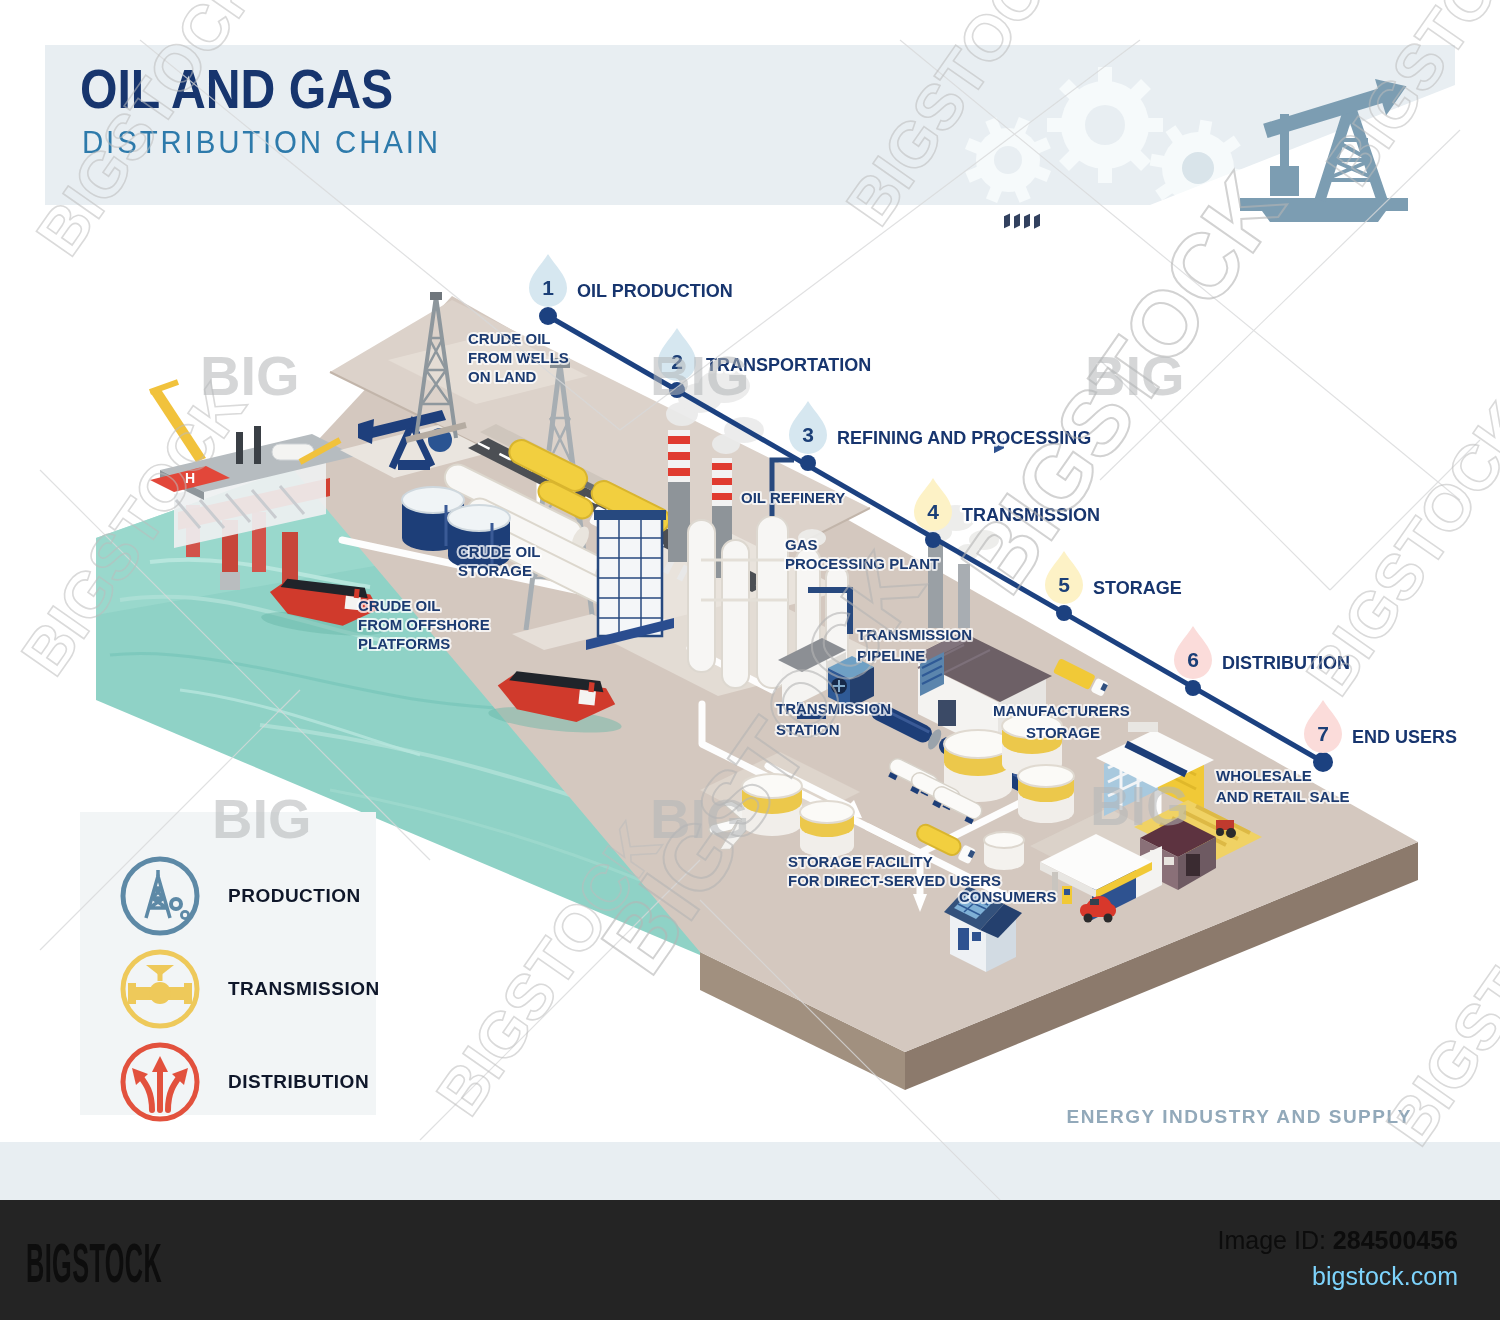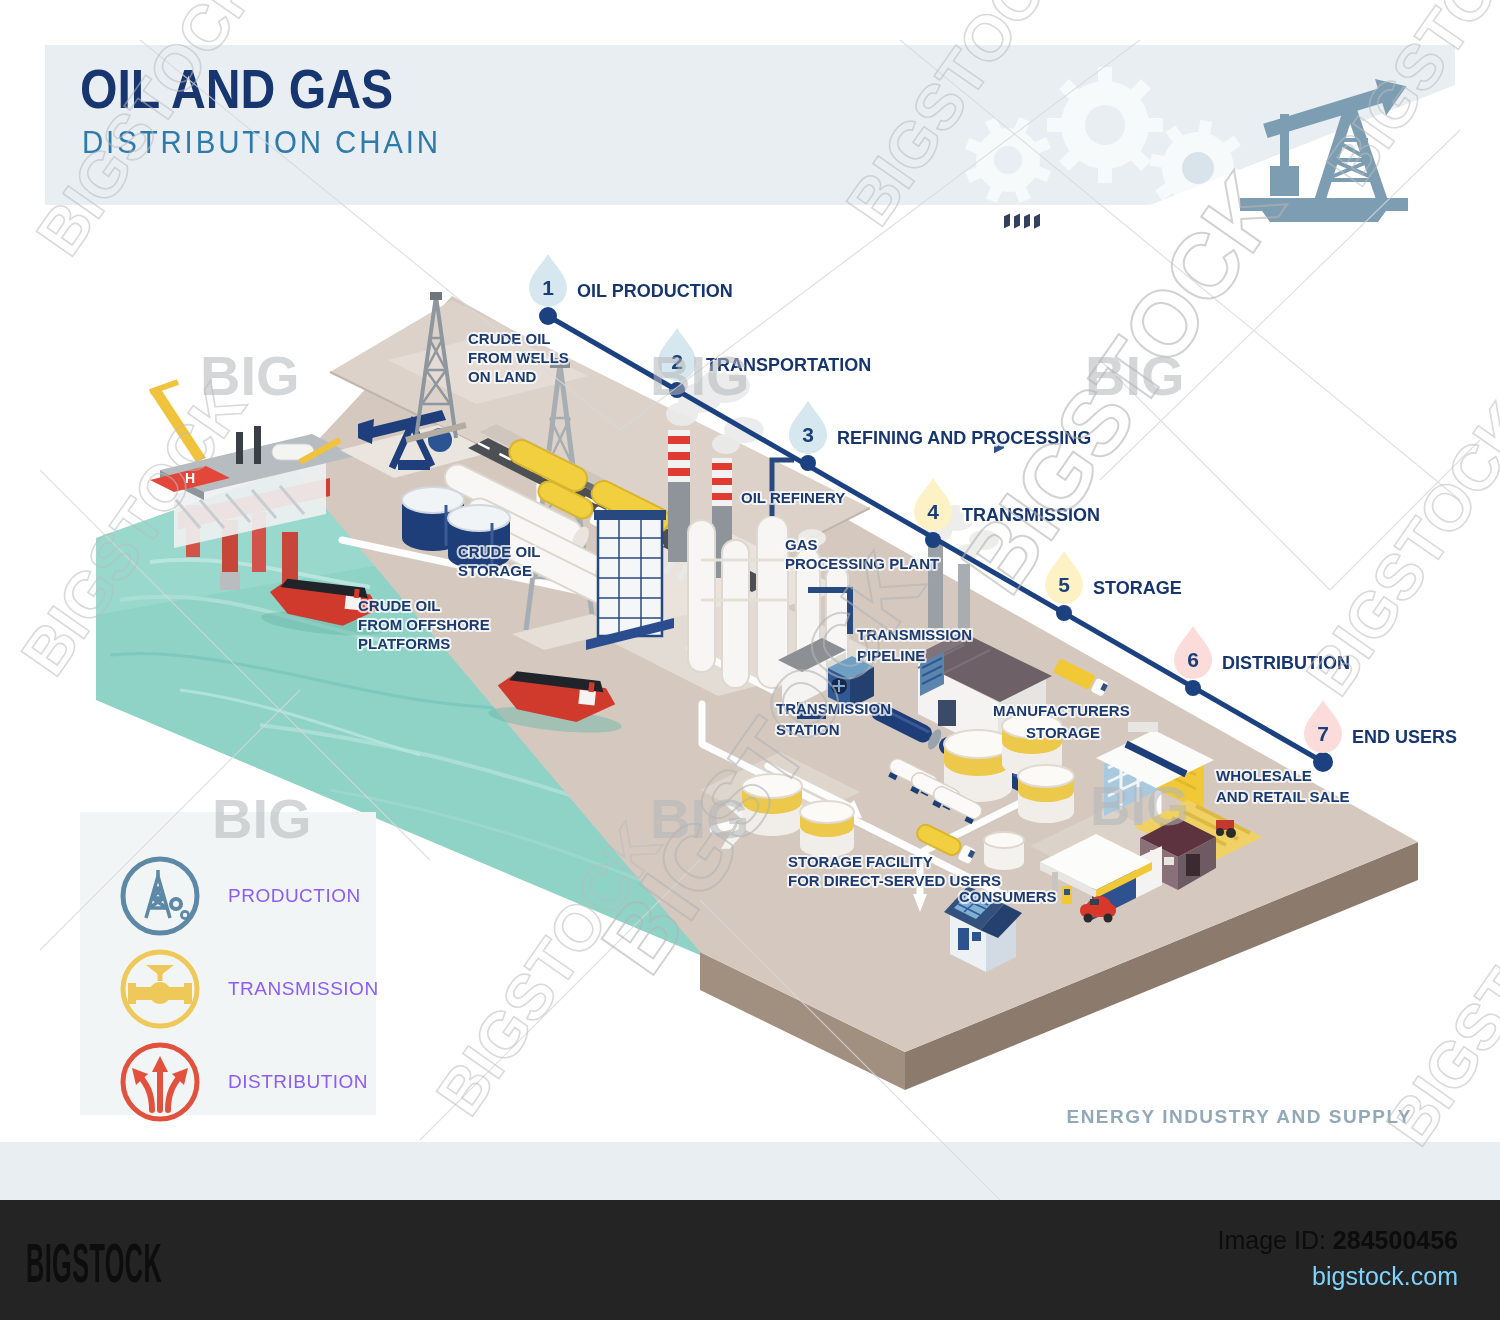--- a/index.html
+++ b/index.html
@@ -11,21 +11,21 @@
                clip-path:polygon(0 100%,100% 100%,100% 0);}
   .titles{position:absolute;left:80px;top:60px;z-index:2;}
   .titles h1{margin:0;font-size:56px;font-weight:800;color:#17356e;letter-spacing:0px;
              transform:scaleX(.86);transform-origin:left;line-height:1.05;}
   .titles h2{margin:6px 0 0 2px;font-size:31px;font-weight:400;color:#2d7aab;letter-spacing:3px;
              transform:scaleX(.95);transform-origin:left;}
   .hero{position:absolute;z-index:2;}
   
   .legend{position:absolute;left:80px;top:812px;width:296px;height:303px;background:#f2f5f6;z-index:4;}
   .legend .row{position:absolute;left:38px;display:flex;align-items:center;gap:26px;}
-  .legend .lbl{font-size:19px;font-weight:400;color:#8b5cf6;letter-spacing:.5px;}
+  .legend .lbl{font-size:19px;font-weight:700;color:#0f172a;letter-spacing:.5px;}
   .tagline{position:absolute;right:88px;top:1106px;font-size:19px;font-weight:700;color:#92a9ba;
            letter-spacing:1.5px;z-index:4;}
   .strip{position:absolute;left:0;right:0;top:1142px;height:58px;background:#e8eef2;z-index:1;}
   
   .footer{position:absolute;left:0;right:0;top:1200px;height:120px;background:#242424;z-index:7;}
   .footer .brand{position:absolute;left:26px;top:30px;font-size:56px;font-weight:700;color:#0d0d0d;
                  letter-spacing:1px;transform:scaleX(.45);transform-origin:left;}
   .footer .idline{position:absolute;right:42px;top:26px;font-size:25px;color:#0c0c0c;text-align:left;}
   .footer .idline b{font-weight:700;}
   .footer .site{position:absolute;right:42px;top:62px;font-size:25px;color:#7dd3fc;text-align:right;}

